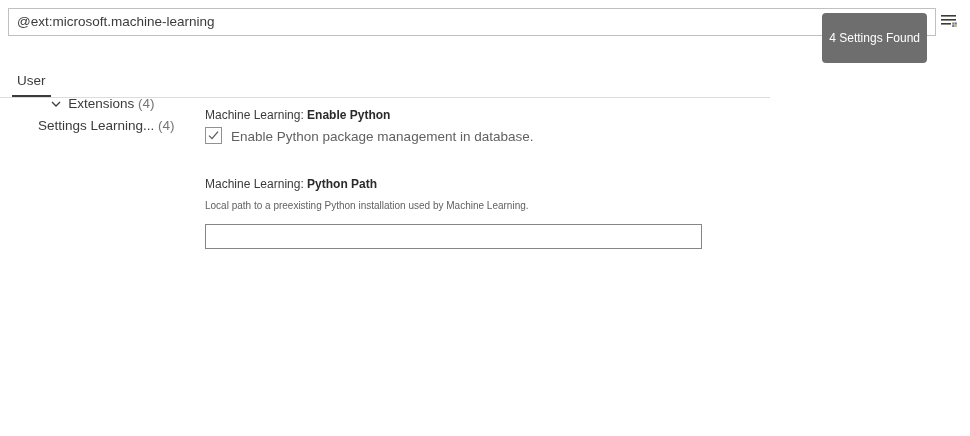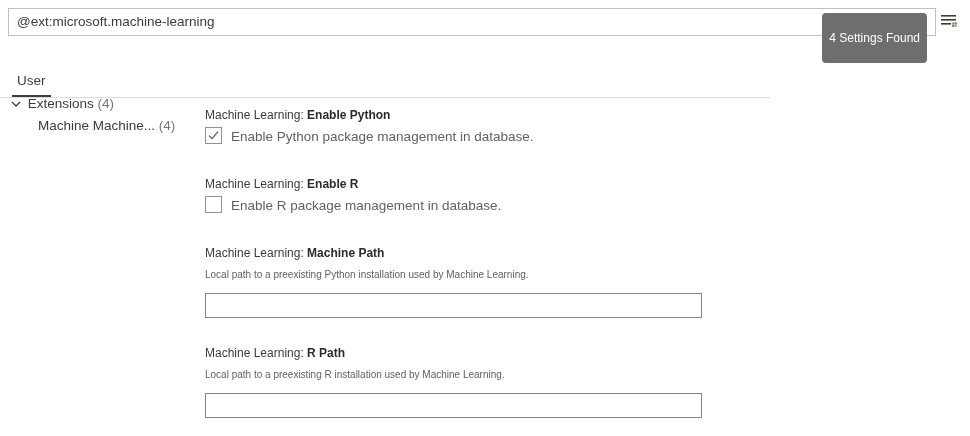--- a/index.html
+++ b/index.html
@@ -112,21 +112,21 @@
   }
   .toc-row {
     position: relative;
     height: 22px;
     line-height: 22px;
     font-size: 13.5px;
     color: #3b3b3b;
     white-space: nowrap;
     cursor: pointer;
   }
-  .toc-row.level0 { padding-left: 10px; }
+  .toc-row.level0 { padding-left: 10px; text-align: center; }
   .toc-row.level1 { padding-left: 38px; }
   .chevron {
     display: inline-block;
     width: 14px;
     height: 22px;
     vertical-align: top;
     position: relative;
   }
   .chevron svg { position: absolute; left: 1px; top: 7px; }
   .toc-count { color: #767676; }
@@ -222,60 +222,44 @@
   <div class="toc-row level0">
     <span class="chevron">
       <svg width="11" height="8" viewBox="0 0 11 8" aria-hidden="true">
         <path d="M1 2 L5 6 L9 2" fill="none" stroke="#3b3b3b" stroke-width="1.3"></path>
       </svg>
     </span>
     <span>Extensions</span>
     <span class="toc-count">(4)</span>
   </div>
   <div class="toc-row level1">
-    <span>Machine Machine...</span>
+    <span>Settings Learning...</span>
     <span class="toc-count">(4)</span>
   </div>
 </div>
 
 <div class="settings-list">
 
   <div class="setting">
     <div class="setting-title">
       <span>Machine Learning: </span><span class="key-suffix">Enable Python</span>
     </div>
     <div class="checkbox-row">
       <span class="checkbox">
         <svg width="13" height="13" viewBox="0 0 13 13" aria-hidden="true">
           <path d="M2 6.6 L5 9.6 L11 2.6" fill="none" stroke="#5a5a5a" stroke-width="1.3"></path>
         </svg>
       </span>
       <span class="checkbox-label">Enable Python package management in database.</span>
     </div>
   </div>
 
-  <div class="setting">
-    <div class="setting-title">
-      <span>Machine Learning: </span><span class="key-suffix">Enable R</span>
-    </div>
-    <div class="checkbox-row">
-      <span class="checkbox"></span>
-      <span class="checkbox-label">Enable R package management in database.</span>
-    </div>
-  </div>
 
   <div class="setting has-input">
     <div class="setting-title">
-      <span>Machine Learning: </span><span class="key-suffix">Machine Path</span>
+      <span>Machine Learning: </span><span class="key-suffix">Python Path</span>
     </div>
     <div class="setting-desc">Local path to a preexisting Python installation used by Machine Learning.</div>
     <input class="text-field" type="text" value="" placeholder="" style="">
   </div>
 
-  <div class="setting has-input">
-    <div class="setting-title">
-      <span>Machine Learning: </span><span class="key-suffix">R Path</span>
-    </div>
-    <div class="setting-desc">Local path to a preexisting R installation used by Machine Learning.</div>
-    <input class="text-field" type="text" value="" placeholder="" style="">
-  </div>
 
 </div>
 
 </body></html>

